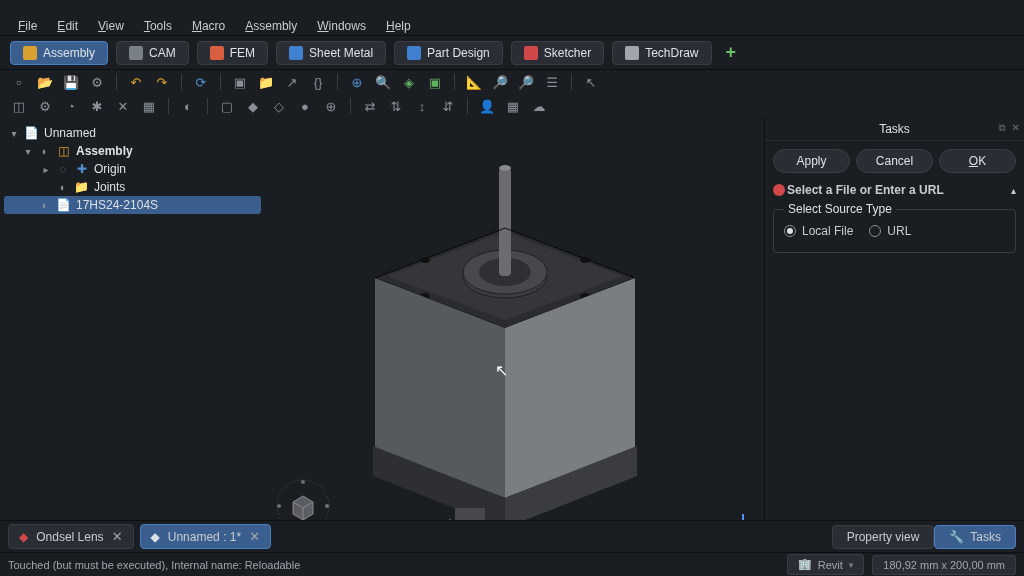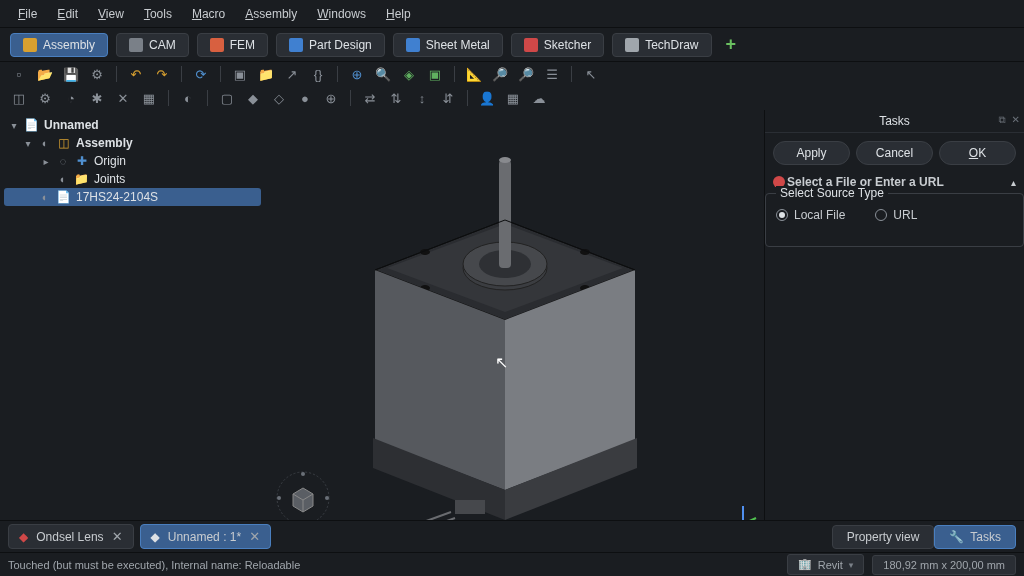--- a/index.html
+++ b/index.html
@@ -1,18 +1,18 @@
 <!DOCTYPE html>
 <html><head>
 <meta charset="utf-8">
 <style>
 * { margin: 0; padding: 0; box-sizing: border-box; font-family: -apple-system, "Segoe UI", sans-serif; }
 body { width: 1024px; height: 576px; background: #1a1d21; color: #c8ccd0; font-size: 12px; overflow: hidden; position: relative; }
 
-.menubar { height: 28px; display: flex; align-items: center; padding: 0 8px; background: #1a1d21; border-bottom: 1px solid #0d0f11; }
+.menubar { height: 36px; display: flex; align-items: flex-end; padding: 0 8px; background: #1a1d21; border-bottom: 1px solid #0d0f11; }
 .menubar span { padding: 2px 10px; cursor: pointer; }
 .menubar span u { text-decoration: underline; }
 
 .workbench-bar { height: 34px; display: flex; align-items: center; padding: 4px 10px; gap: 8px; background: #1a1d21; border-bottom: 1px solid #0d0f11; }
 .wb-btn { display: flex; align-items: center; gap: 6px; padding: 4px 12px; background: #2a2e34; border: 1px solid #3a3e44; border-radius: 4px; cursor: pointer; font-size: 12px; color: #dde1e5; }
 .wb-btn.active { background: #3a5f8f; border-color: #4a7fbf; }
 .wb-icon { width: 14px; height: 14px; display: inline-block; border-radius: 2px; }
 .plus-btn { color: #6ac060; font-size: 18px; font-weight: bold; cursor: pointer; padding: 0 6px; }
 
 .toolbar { height: 24px; display: flex; align-items: center; padding: 2px 10px; gap: 8px; background: #1a1d21; }
@@ -38,23 +38,23 @@
 .axis-indicator { position: absolute; right: 6px; bottom: 6px; width: 30px; height: 30px; }
 
 .task-panel { width: 260px; background: #1a1d21; border-left: 1px solid #0d0f11; display: flex; flex-direction: column; }
 .task-header { text-align: center; padding: 4px; color: #dde1e5; border-bottom: 1px solid #2a2e34; position: relative; }
 .task-header-icons { position: absolute; right: 4px; top: 4px; display: flex; gap: 6px; color: #6a7078; font-size: 10px; }
 .btn-row { display: flex; gap: 6px; padding: 8px 8px 6px; }
 .btn-row button { flex: 1; padding: 4px; background: #2a2e34; border: 1px solid #3a3e44; border-radius: 12px; color: #dde1e5; cursor: pointer; font-size: 12px; }
 .section-hdr { display: flex; align-items: center; gap: 2px; padding: 4px 8px; background: #1a1d21; }
 .red-dot { width: 12px; height: 12px; border-radius: 50%; background: #d04848; display: inline-block; }
 .section-hdr .caret { margin-left: auto; font-size: 10px; }
-.fieldset { border: 1px solid #3a3e44; border-radius: 4px; padding: 10px 10px 24px; }
+.fieldset { margin: 8px; border: 1px solid #3a3e44; border-radius: 4px; padding: 10px 10px 14px; }
 .fieldset-title { font-size: 12px; color: #dde1e5; padding: 0 4px; margin-top: -18px; background: #1a1d21; width: fit-content; margin-bottom: 8px; }
-.radio-row { display: flex; gap: 30px; align-items: center; }
+.radio-row { display: flex; gap: 16px; align-items: center; }
 .radio-opt { display: flex; align-items: center; gap: 6px; cursor: pointer; }
 .radio-dot { width: 12px; height: 12px; border-radius: 50%; border: 1px solid #8a9098; display: flex; align-items: center; justify-content: center; }
 .radio-dot.checked::after { content: ""; width: 6px; height: 6px; border-radius: 50%; background: #dde1e5; }
 .path-row { display: flex; gap: 6px; padding: 0 8px; align-items: center; }
 .path-input { flex: 1; background: #2a2e34; border: 1px solid #3a3e44; border-radius: 3px; padding: 4px 6px; color: #dde1e5; font-size: 11px; }
 .path-btn { width: 30px; padding: 4px; background: #2a2e34; border: 1px solid #3a3e44; border-radius: 3px; color: #dde1e5; cursor: pointer; text-align: center; }
 
 .tabs-row { position: absolute; left: 0; right: 0; bottom: 24px; height: 32px; background: #1a1d21; display: flex; align-items: center; padding: 0 8px; gap: 6px; border-top: 1px solid #0d0f11; }
 .doc-tab { display: flex; align-items: center; gap: 8px; padding: 4px 10px; background: #2a2e34; border: 1px solid #3a3e44; border-radius: 4px; cursor: pointer; }
 .doc-tab.active { background: #3a5f8f; border-color: #4a7fbf; }
@@ -91,25 +91,25 @@
     <div class="wb-btn">
       <span class="wb-icon" style="background:#7a8088"></span>
       <span>CAM</span>
     </div>
     <div class="wb-btn">
       <span class="wb-icon" style="background:#d86040"></span>
       <span>FEM</span>
     </div>
     <div class="wb-btn">
       <span class="wb-icon" style="background:#4080d0"></span>
+      <span>Sheet Metal</span>
+    </div>
+    <div class="wb-btn">
+      <span class="wb-icon" style="background:#4080d0"></span>
       <span>Part Design</span>
-    </div>
-    <div class="wb-btn">
-      <span class="wb-icon" style="background:#4080d0"></span>
-      <span>Sheet Metal</span>
     </div>
     <div class="wb-btn">
       <span class="wb-icon" style="background:#d04848"></span>
       <span>Sketcher</span>
     </div>
     <div class="wb-btn">
       <span class="wb-icon" style="background:#a0a6ac"></span>
       <span>TechDraw</span>
     </div>
     <span class="plus-btn">+</span>
@@ -168,21 +168,21 @@
   <span class="tool-icon">▦</span>
   <span class="tool-icon">☁</span>
 </div>
 
 <div class="main-area">
 
   <div class="tree-panel">
     <div class="tree-row">
       <span class="tree-caret">▾</span>
       <span class="tree-icon">📄</span>
-      <span class="tree-label" style="font-weight:700">Unnamed</span>
+      <span class="tree-label" style="font-weight:400">Unnamed</span>
     </div>
     <div class="tree-row indent-1">
       <span class="tree-caret">▾</span>
       <span class="tree-eye">◐</span>
       <span class="tree-icon" style="color:#d8a030">◫</span>
       <span class="tree-label" style="font-weight:600">Assembly</span>
     </div>
     <div class="tree-row indent-2">
       <span class="tree-caret">▸</span>
       <span class="tree-eye">◌</span>

